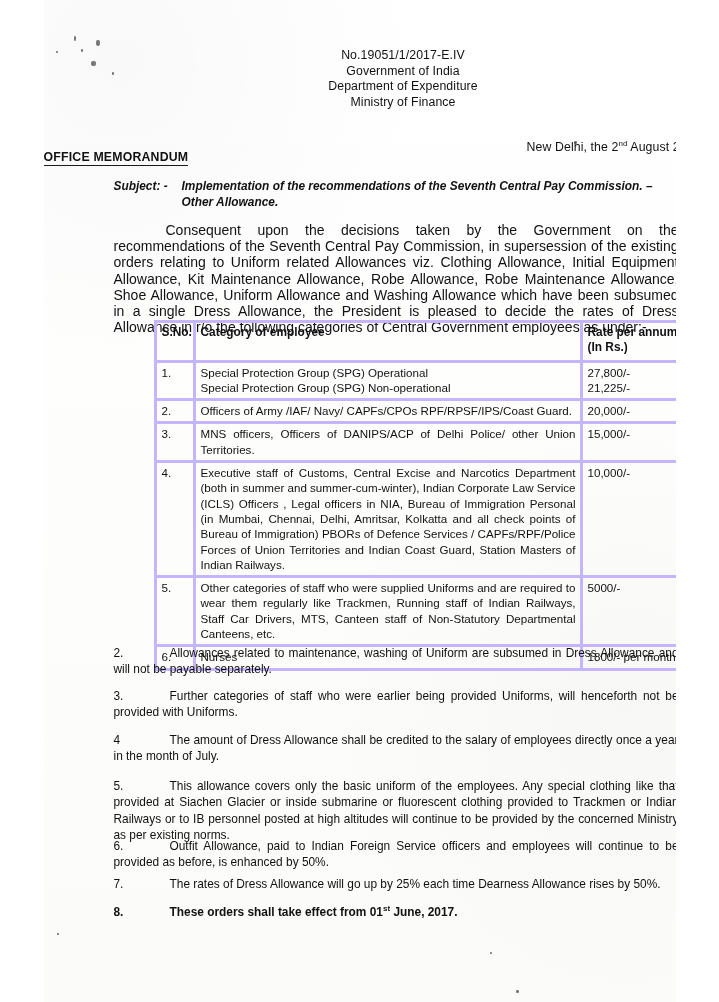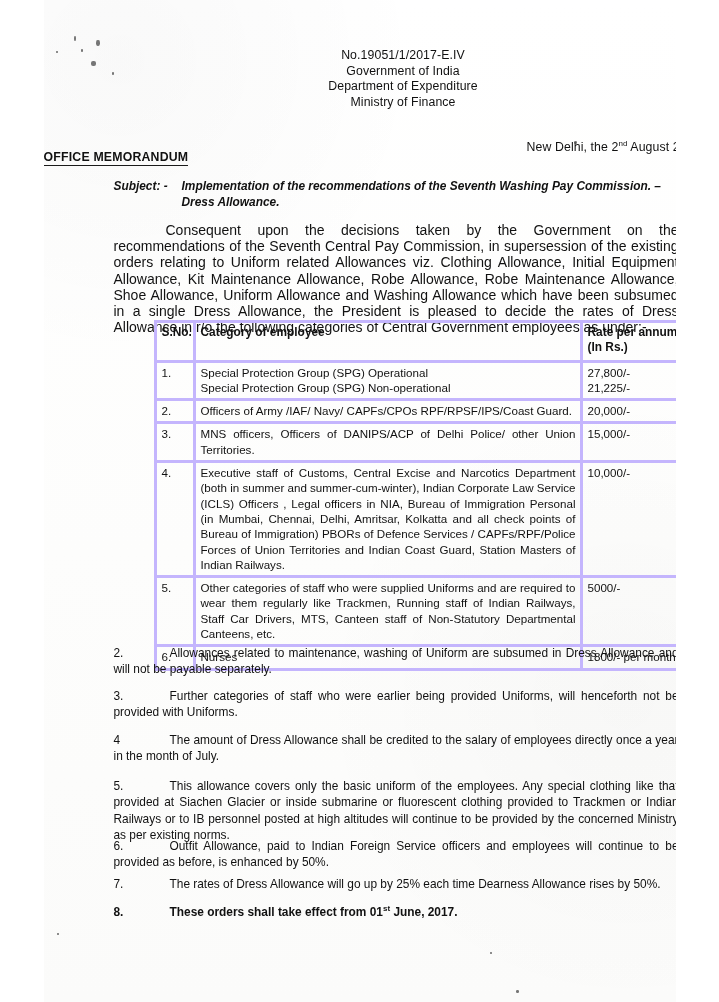--- a/index.html
+++ b/index.html
@@ -203,21 +203,21 @@
       <div>Department of Expenditure</div>
       <div>Ministry of Finance</div>
     </div>
 
     <div class="date-line"><span>New Delhi, the 2</span><sup>nd</sup><span> August  2017</span></div>
 
     <div class="om-title"><span>OFFICE MEMORANDUM</span></div>
 
     <div class="subject">
       <span class="lbl">Subject: -</span>
-      <span class="txt">Implementation of the recommendations of the Seventh Washing Pay Commission. – Dress Allowance.</span>
+      <span class="txt">Implementation of the recommendations of the Seventh Central Pay Commission. – Other Allowance.</span>
     </div>
 
     <div class="para first" style="top:222px;">Consequent upon  the decisions taken by the Government on the recommendations of the Seventh Central Pay Commission, in supersession of the existing orders relating to Uniform related Allowances viz. Clothing Allowance, Initial Equipment Allowance, Kit Maintenance Allowance, Robe Allowance, Robe Maintenance Allowance, Shoe Allowance, Uniform Allowance and Washing Allowance which have been subsumed in a single Dress Allowance,  the President is pleased to decide the rates of Dress Allowance in r/o the following categories of Central Government employees as under:-</div>
 
     <div class="tbl-wrap">
       <table class="memo">
         <thead>
           <tr>
             <th class="c-sno">S.No.</th>
             <th class="c-cat">Category of employee</th>

